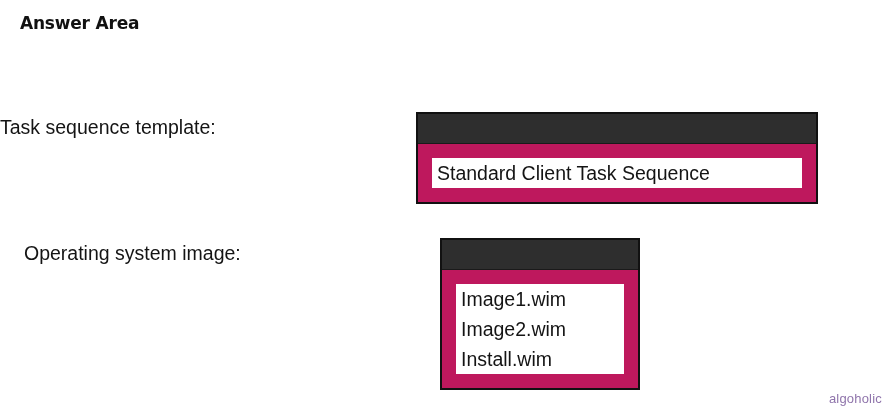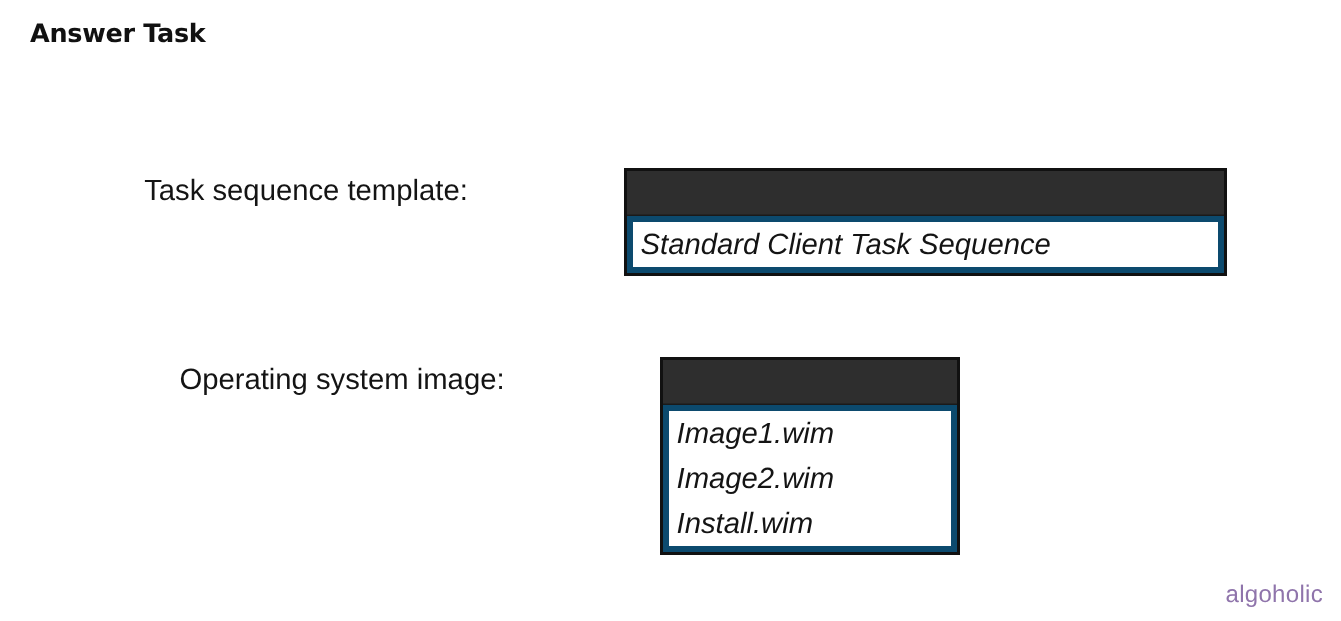--- a/index.html
+++ b/index.html
@@ -33,21 +33,21 @@
     position: absolute;
     display: flex;
     align-items: flex-start;
   }
 
   #row-task-sequence { left: 0px; top: 112px; }
   #row-os-image      { left: 0px; top: 238px; margin-left: 24px; }
 
   .field-label {
     width: 416px;
-    text-align: center;
+    text-align: left;
     padding-right: 8px;
     box-sizing: border-box;
     font-family: "Liberation Sans", sans-serif;
     font-size: 19.5px;
     color: #141414;
     white-space: nowrap;
     line-height: 30px;
   }
 
   
@@ -66,54 +66,53 @@
     box-sizing: border-box;
     display: flex;
     align-items: center;
     padding-left: 6px;
     color: #2e2e2e;
     font-size: 19.5px;
     overflow: hidden;
   }
 
   .dropdown-list {
-    background: #0c4a6e;
-    padding: 4px;
+    background: #be185d;
+    padding: 14px;
     margin: 0;
     list-style: none;
-    font-style: italic;
   }
 
   .dropdown-option {
     height: 30px;
     line-height: 30px;
     padding-left: 5px;
     font-family: "Liberation Sans", sans-serif;
     font-size: 19.5px;
     color: #141414;
     white-space: nowrap;
     overflow: hidden;
     background: #ffffff;
   }
 
   
   #watermark {
     position: absolute;
     right: 12px;
     bottom: 8px;
     font-family: "Liberation Sans", sans-serif;
-    font-size: 16px;
+    font-size: 13px;
     color: #8f74ab;
     letter-spacing: 0.2px;
   }
 </style>
 </head>
 <body>
 
-<div id="answer-area-title">Answer Task</div>
+<div id="answer-area-title">Answer Area</div>
 
 <div class="field-row" id="row-task-sequence">
   <div class="field-label">Task sequence template:</div>
 
   <div class="dropdown" id="dropdown-task-sequence">
     <div class="dropdown-selected"></div>
     <ul class="dropdown-list">
       <li class="dropdown-option">Standard Client Task Sequence</li>
     </ul>
   </div>

